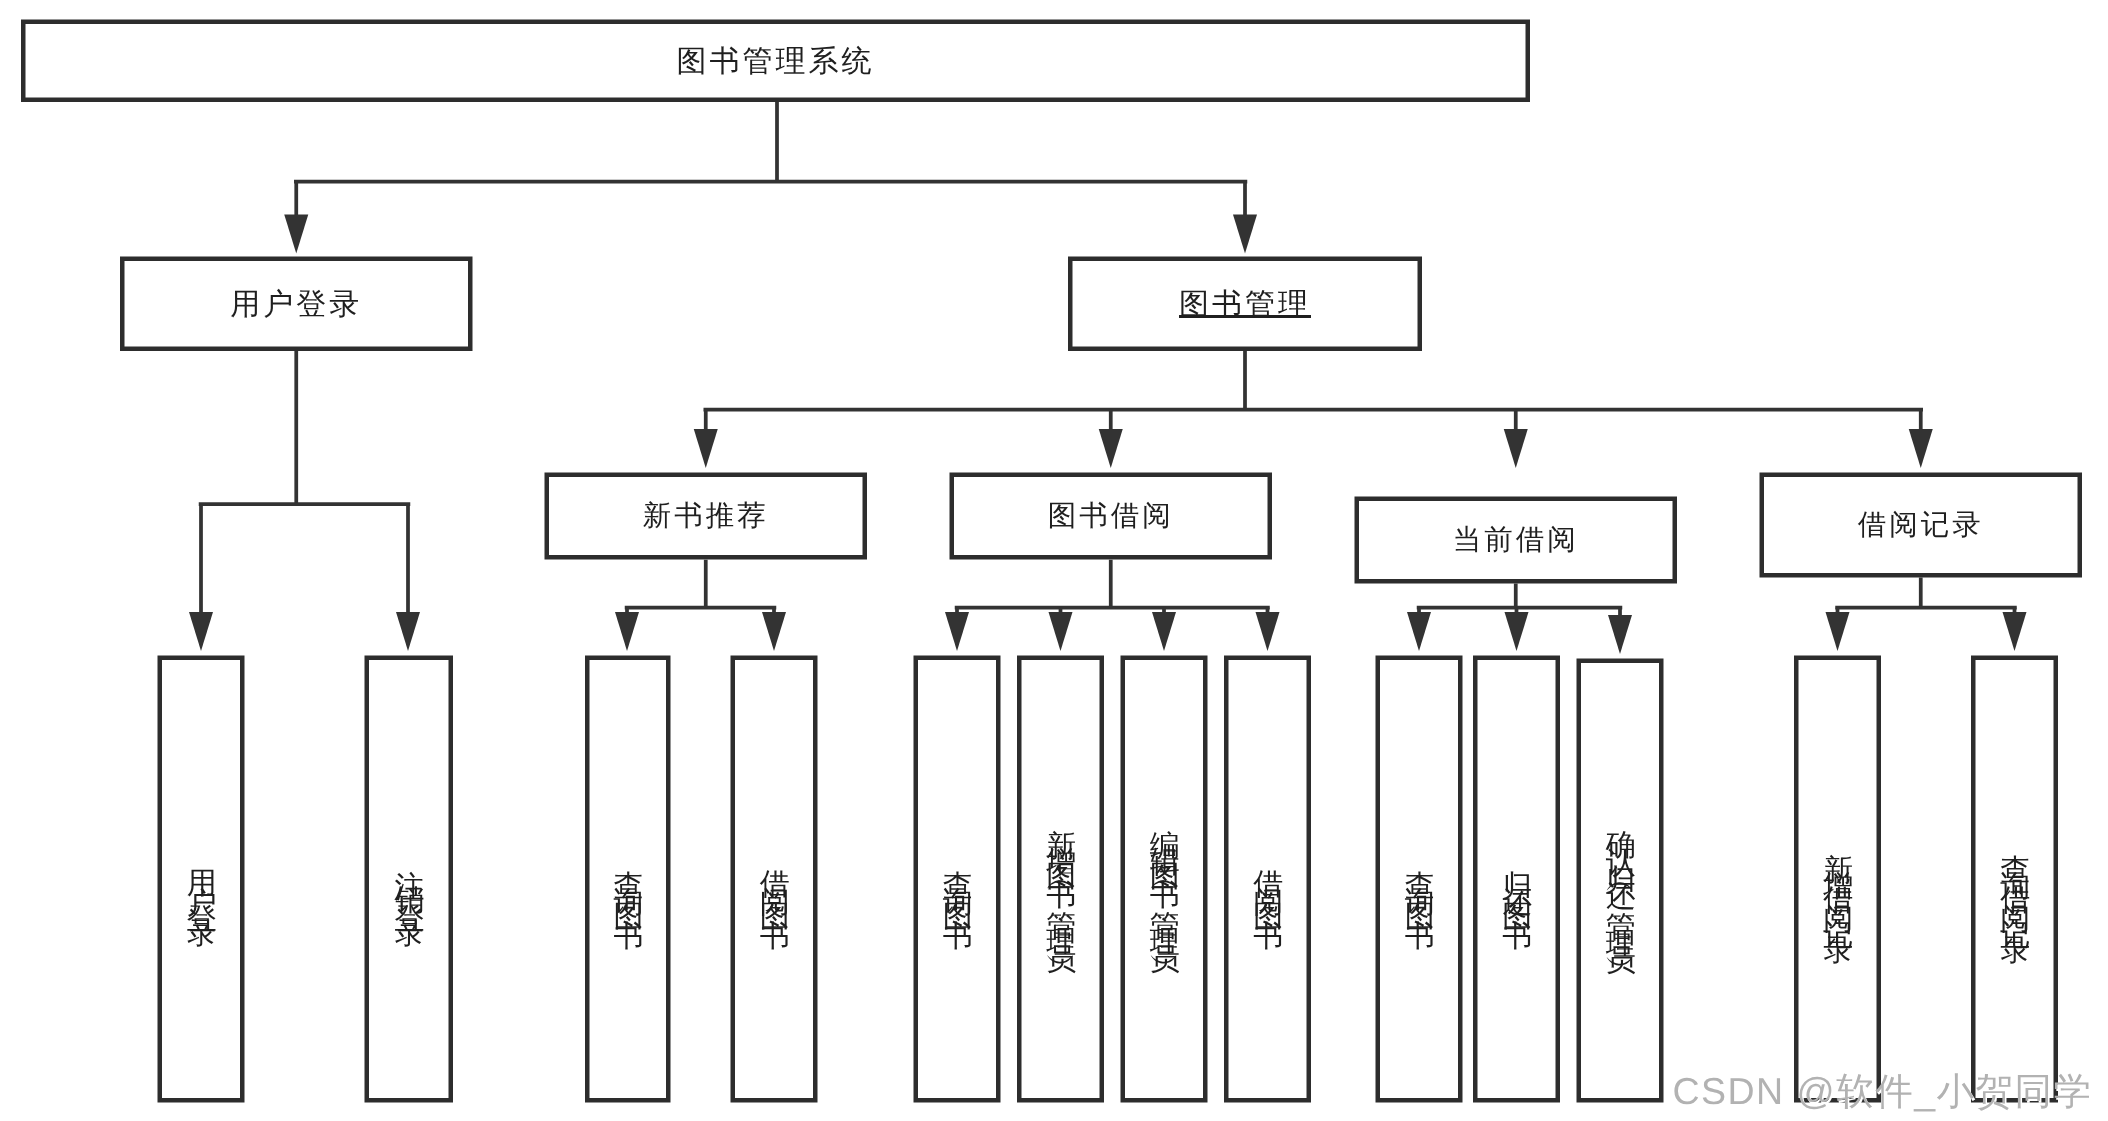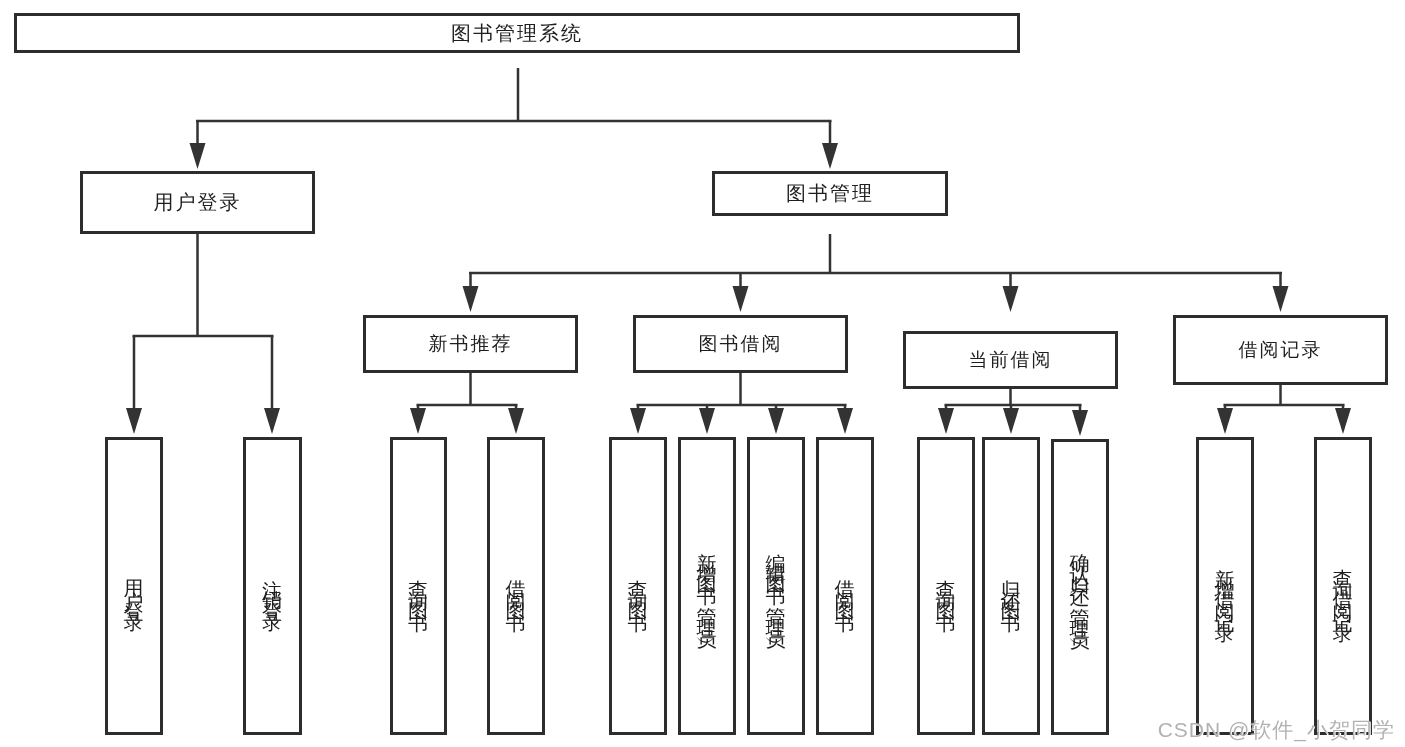--- a/index.html
+++ b/index.html
@@ -41,21 +41,21 @@
     writing-mode:vertical-rl;
     text-orientation:mixed;
     letter-spacing:11px;
     line-height:1;
   }
   #watermark{
     position:absolute;
     right:10px;
     bottom:3px;
     z-index:3;
-    font-size:21px;
+    font-size:25px;
     color:#b2b2b2;
     letter-spacing:1px;
     text-shadow:1px 1px 0 #ffffff;
   }
 </style>
 </head>
 <body>
 
 <div id="canvas">
 
@@ -107,24 +107,24 @@
       <polygon points="699,408 715,408 707,434" fill="#333333"></polygon>
       <polygon points="768,408 784,408 776,434" fill="#333333"></polygon>
       <polygon points="837,408 853,408 845,434" fill="#333333"></polygon>
       <polygon points="938,408 954,408 946,434" fill="#333333"></polygon>
       <polygon points="1003,408 1019,408 1011,434" fill="#333333"></polygon>
       <polygon points="1072,410 1088,410 1080,436" fill="#333333"></polygon>
       <polygon points="1217,408 1233,408 1225,434" fill="#333333"></polygon>
       <polygon points="1335,408 1351,408 1343,434" fill="#333333"></polygon>
     </svg>
 
-  <div class="box" style="left:14px;top:13px;width:1006px;height:40px;">图书管理系统</div>
+  <div class="box" style="left:14px;top:13px;width:1006px;height:55px;">图书管理系统</div>
 
   <div class="box" style="left:80px;top:171px;width:235px;height:63px;">用户登录</div>
-  <div class="box" style="left:712px;top:171px;width:236px;height:45px;">图书管理</div>
+  <div class="box" style="left:712px;top:171px;width:236px;height:63px;text-decoration:underline;">图书管理</div>
 
   <div class="box" style="left:363px;top:315px;width:215px;height:58px;font-size:19px;">新书推荐</div>
   <div class="box" style="left:633px;top:315px;width:215px;height:58px;font-size:19px;">图书借阅</div>
   <div class="box" style="left:903px;top:315px;width:215px;height:58px;font-size:19px;margin-top:16px;">当前借阅</div>
   <div class="box" style="left:1173px;top:315px;width:215px;height:70px;font-size:19px;">借阅记录</div>
 
   <div class="vbox" style="left:105px;top:437px;width:58px;height:298px;">
     <span class="vtext">用户登录</span>
     </div>
   <div class="vbox" style="left:243px;top:437px;width:59px;height:298px;">

